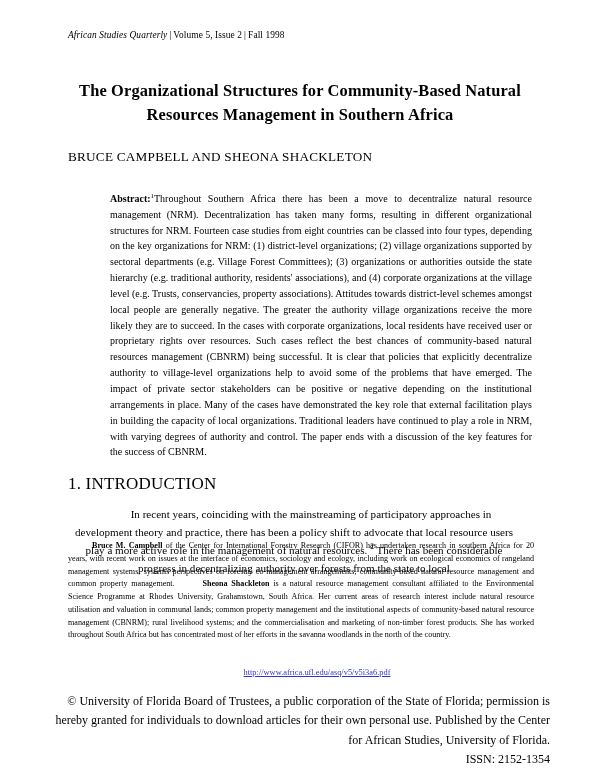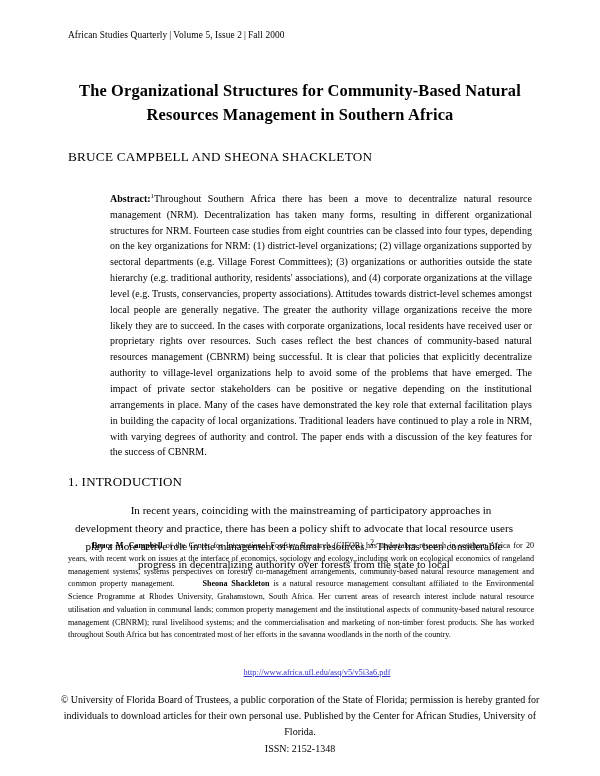--- a/index.html
+++ b/index.html
@@ -30,20 +30,21 @@
 
   
   .running-head {
     margin-top: 30px;
     font-size: 9.4px;
     letter-spacing: 0.1px;
     line-height: 1.2;
     white-space: nowrap;
   }
   .running-head .journal {
+    font-style: italic;
     text-align: center;
   }
   .running-head .sep {
     font-style: normal;
     padding: 0 2px;
   }
 
   
   .title {
     margin-top: 38px;
@@ -74,21 +75,21 @@
   }
   sup {
     font-size: 0.68em;
     vertical-align: super;
     line-height: 0;
   }
 
   
   .section-heading {
     margin-top: 14px;
-    font-size: 13px;
+    font-size: 17px;
     letter-spacing: 0.2px;
   }
 
   
   .body-par {
     margin-top: 12px;
     width: 452px;
     font-size: 11.1px;
     line-height: 1.62;
     text-indent: 34px;
@@ -124,37 +125,37 @@
     text-decoration: underline;
     padding-left: 32px;
   }
 
   
   .copyright {
     position: absolute;
     left: 50px;
     top: 692px;
     width: 500px;
-    text-align: center;
-    font-size: 10px;
+    text-align: right;
+    font-size: 12px;
     line-height: 1.62;
   }
   .issn {
     margin-top: 0;
   }
 </style>
 </head>
 <body>
 
 <div class="page">
 
   <div class="content">
 
     <div class="running-head">
-      <span class="journal">African Studies Quarterly</span><span class="sep">|</span><span>Volume 5, Issue 2</span><span class="sep">|</span><span>Fall 2000</span>
+      <span class="journal">African Studies Quarterly</span><span class="sep">|</span><span>Volume 5, Issue 2</span><span class="sep">|</span><span>Fall 1998</span>
     </div>
 
     <h1 class="title">The Organizational Structures for Community-Based Natural Resources Management in Southern Africa</h1>
 
     <div class="authors">BRUCE CAMPBELL AND SHEONA SHACKLETON</div>
 
     <div class="abstract">
       <span class="lead">Abstract:</span><sup>1</sup><span>Throughout Southern Africa there has been a move to decentralize natural resource management (NRM). Decentralization has taken many forms, resulting in different organizational structures for NRM. Fourteen case studies from eight countries can be classed into four types, depending on the key organizations for NRM: (1) district-level organizations; (2) village organizations supported by sectoral departments (e.g. Village Forest Committees); (3) organizations or authorities outside the state hierarchy (e.g. traditional authority, residents' associations), and (4) corporate organizations at the village level (e.g. Trusts, conservancies, property associations). Attitudes towards district-level schemes amongst local people are generally negative. The greater the authority village organizations receive the more likely they are to succeed. In the cases with corporate organizations, local residents have received user or proprietary rights over resources. Such cases reflect the best chances of community-based natural resources management (CBNRM) being successful. It is clear that policies that explicitly decentralize authority to village-level organizations help to avoid some of the problems that have emerged. The impact of private sector stakeholders can be positive or negative depending on the institutional arrangements in place. Many of the cases have demonstrated the key role that external facilitation plays in building the capacity of local organizations. Traditional leaders have continued to play a role in NRM, with varying degrees of authority and control. The paper ends with a discussion of the key features for the success of CBNRM.</span>
     </div>
 
@@ -169,16 +170,16 @@
   <div class="bio">
     <b>Bruce M. Campbell</b><span> of the Center for International Forestry Research (CIFOR) has undertaken research in southern Africa for 20 years, with recent work on issues at the interface of economics, sociology and ecology, including work on ecological economics of rangeland management systems, systems perspectives on forestry co-management arrangements, community-based natural resource management and common property management. </span><b>Sheona Shackleton</b><span> is a natural resource management consultant affiliated to the Environmental Science Programme at Rhodes University, Grahamstown, South Africa. Her current areas of research interest include natural resource utilisation and valuation in communal lands; common property management and the institutional aspects of community-based natural resource management (CBNRM); rural livelihood systems; and the commercialisation and marketing of non-timber forest products. She has worked throughout South Africa but has concentrated most of her efforts in the savanna woodlands in the north of the country.</span>
   </div>
 
   <div class="doc-link">
     <a href="#">http://www.africa.ufl.edu/asq/v5/v5i3a6.pdf</a>
   </div>
 
   <div class="copyright">
     <div>© University of Florida Board of Trustees, a public corporation of the State of Florida; permission is hereby granted for individuals to download articles for their own personal use. Published by the Center for African Studies, University of Florida.</div>
-    <div class="issn">ISSN: 2152-1348</div>
+    <div class="issn">ISSN: 2152-1354</div>
   </div>
 
 </div>
 
 </body></html>

